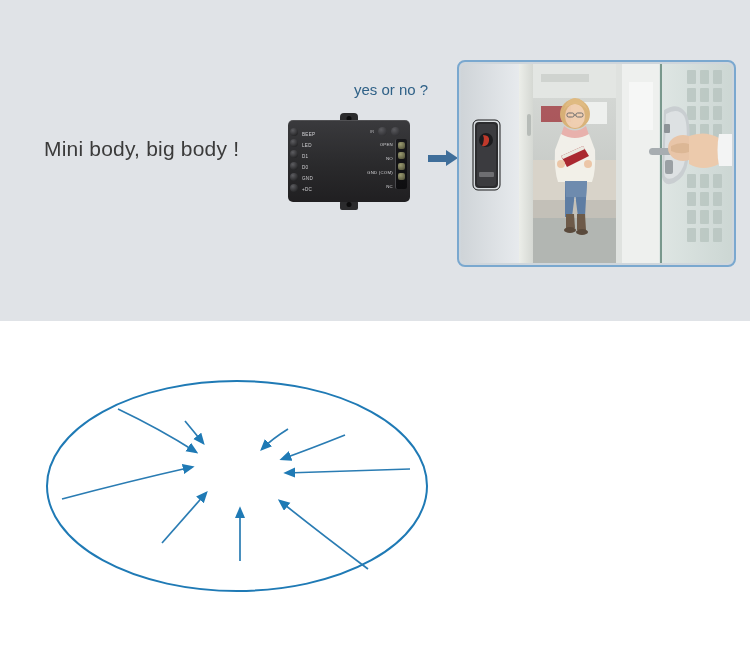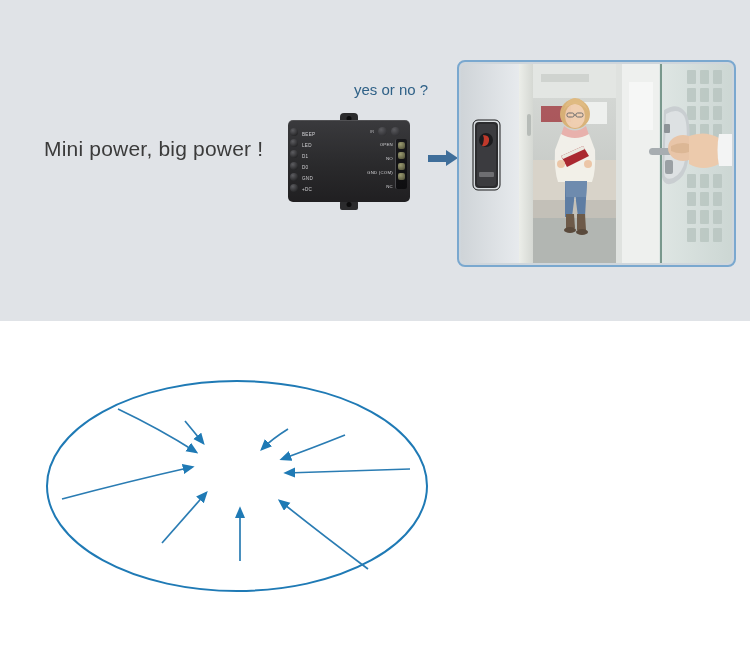--- a/index.html
+++ b/index.html
@@ -101,21 +101,21 @@
   
   .diagram-svg{position:absolute;left:0;top:0;width:750px;height:340px;pointer-events:none;}
 </style>
 </head>
 <body>
 
 <div class="page">
 
   <div class="top-panel">
 
-    <div class="headline">Mini power, big power !</div>
+    <div class="headline">Mini body, big body !</div>
 
     <div class="yesno">yes or no ?</div>
 
     <div class="board-wrap">
       <div class="board-tab t">
           <i></i>
         </div>
       <div class="board-tab b">
           <i></i>
         </div>

